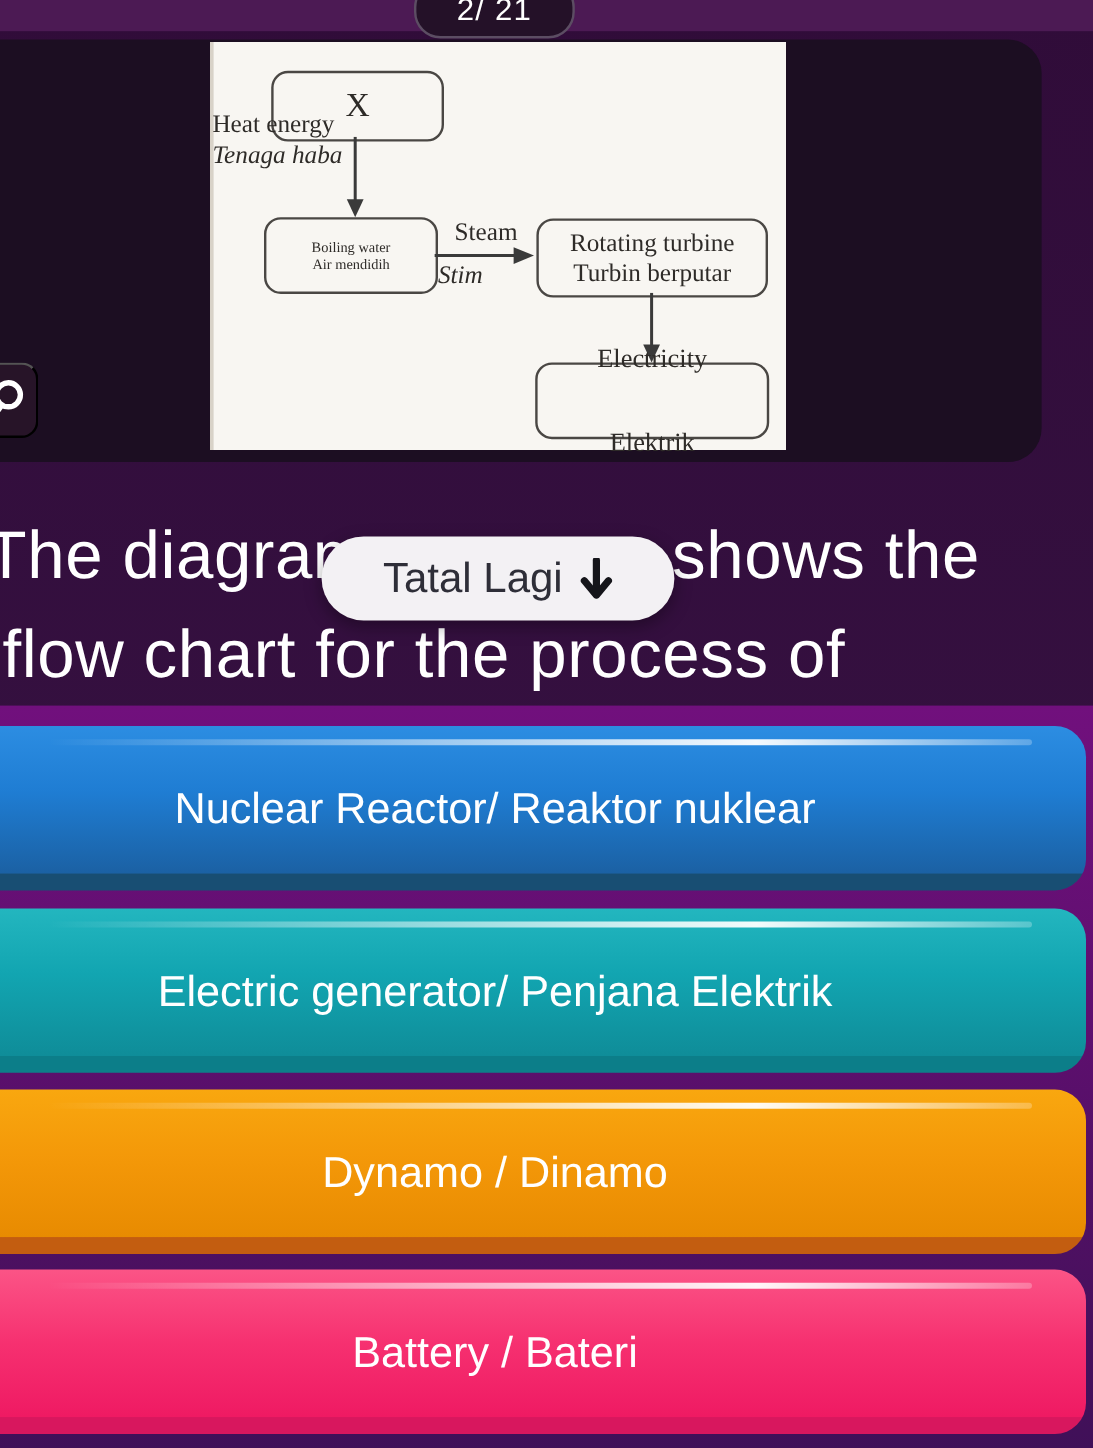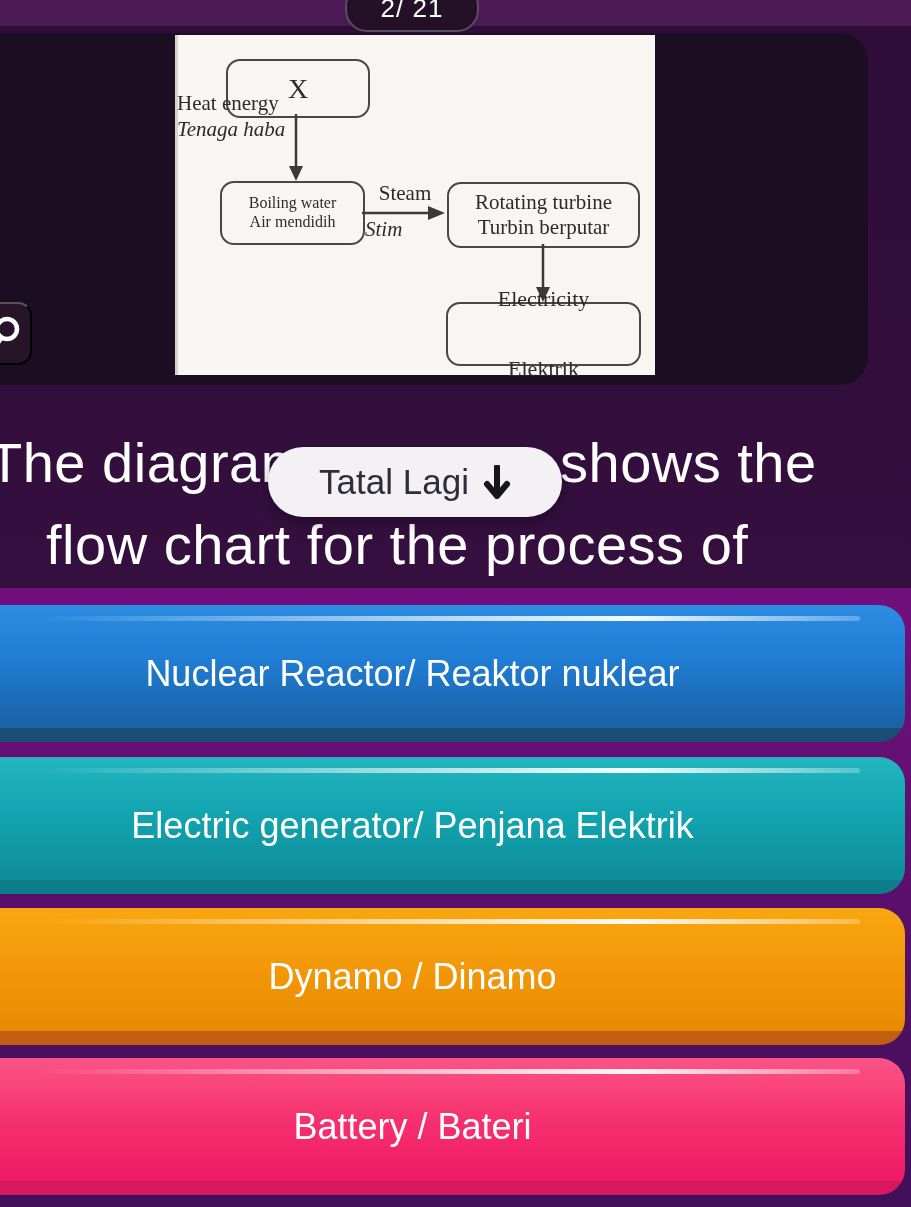--- a/index.html
+++ b/index.html
@@ -90,21 +90,21 @@
       <svg class="darrow" style="left:111px;top:79px;" width="20" height="67">
         <line x1="10" y1="0" x2="10" y2="56" stroke="#3a3a3a" stroke-width="2.5"></line>
         <polygon points="10,67 3,52 17,52" fill="#3a3a3a"></polygon>
       </svg>
 
       <div class="dlabel" style="left:2px;top:56px;font-size:21px;">
         <div class="l1">Heat energy</div>
         <div class="l2">Tenaga haba</div>
       </div>
 
-      <div class="dbox" style="left:45px;top:146px;width:141px;height:60px;font-size:16px;">
+      <div class="dbox" style="left:45px;top:146px;width:141px;height:60px;font-size:12px;">
         <span class="l1">Boiling water</span>
         <span class="l2">Air mendidih</span>
       </div>
 
       <div class="dlabel" style="left:190px;top:146px;width:80px;text-align:center;font-size:21px;">
         <div class="l1">Steam</div>
       </div>
       <svg class="darrow" style="left:187px;top:168px;" width="83" height="20">
         <line x1="0" y1="10" x2="70" y2="10" stroke="#3a3a3a" stroke-width="2.5"></line>
         <polygon points="83,10 66,3 66,17" fill="#3a3a3a"></polygon>
@@ -132,21 +132,21 @@
 
   <button class="zoom-button">
     <svg width="34" height="38" viewBox="0 0 34 38">
       <circle cx="17" cy="14" r="10" fill="none" stroke="#ffffff" stroke-width="4.5"></circle>
       <line x1="11" y1="23" x2="3" y2="34" stroke="#ffffff" stroke-width="5" stroke-linecap="round"></line>
     </svg>
   </button>
 
   <div class="q-line" style="left:-12px;top:430px;">The diagram</div>
   <div class="q-line" style="left:560px;top:430px;">shows the</div>
-  <div class="q-line" style="left:2px;top:512px;margin-left:44px;">flow chart for the process of</div>
+  <div class="q-line" style="left:2px;top:512px;">flow chart for the process of</div>
 
   <button class="scroll-more">
     <span>Tatal Lagi</span>
     <svg width="28" height="34" viewBox="0 0 28 34">
       <line x1="14" y1="2" x2="14" y2="24" stroke="#15151a" stroke-width="6" stroke-linecap="round"></line>
       <polyline points="4,19 14,31 24,19" fill="none" stroke="#15151a" stroke-width="6" stroke-linecap="round" stroke-linejoin="round"></polyline>
     </svg>
   </button>
 
   <div class="options-panel">

